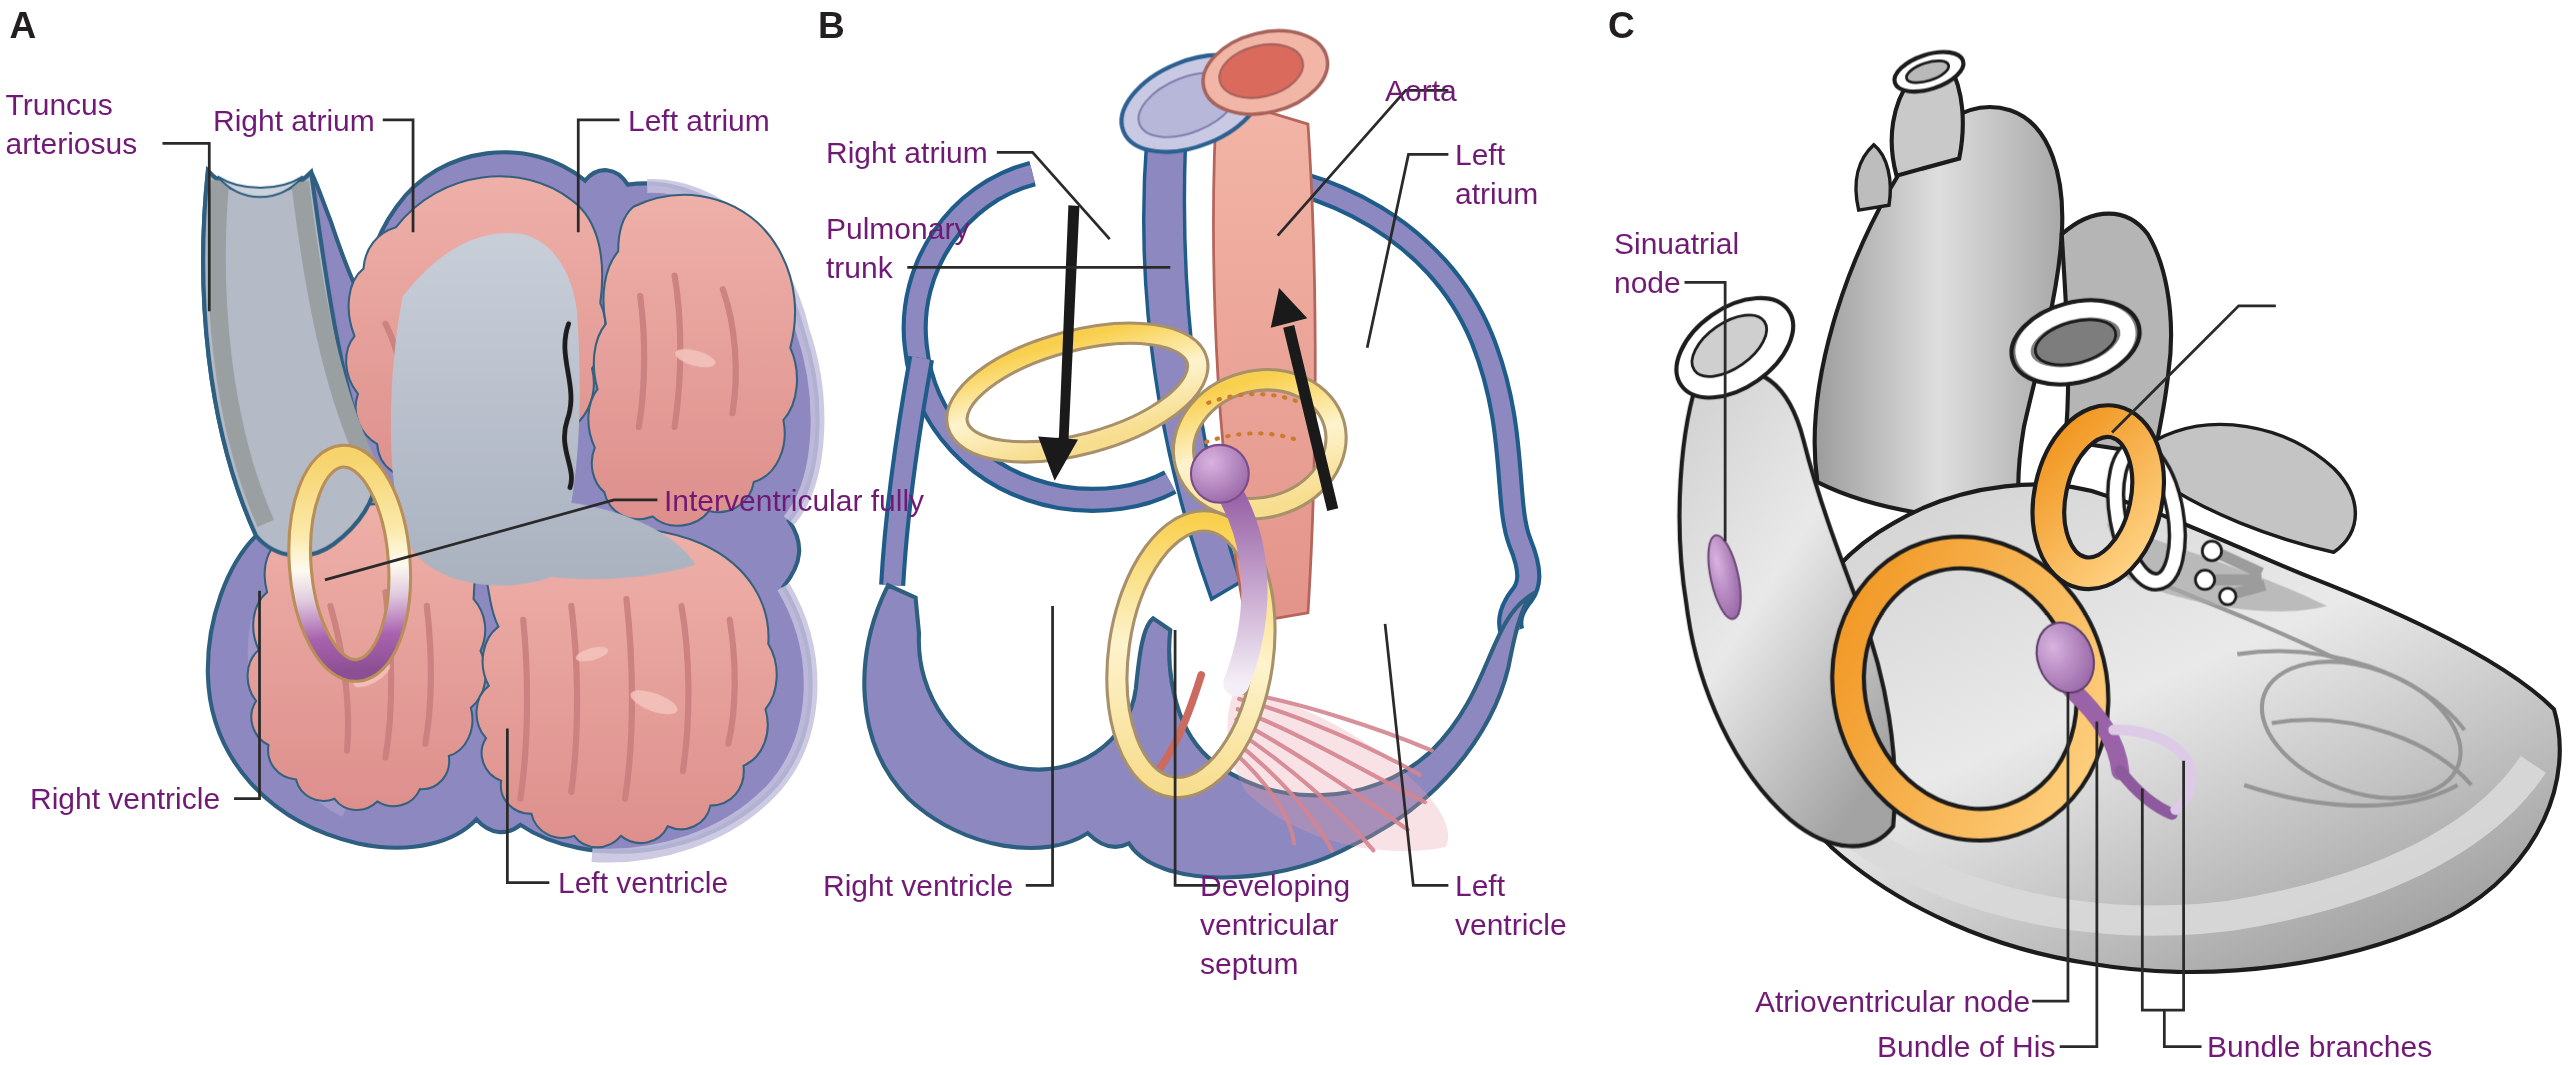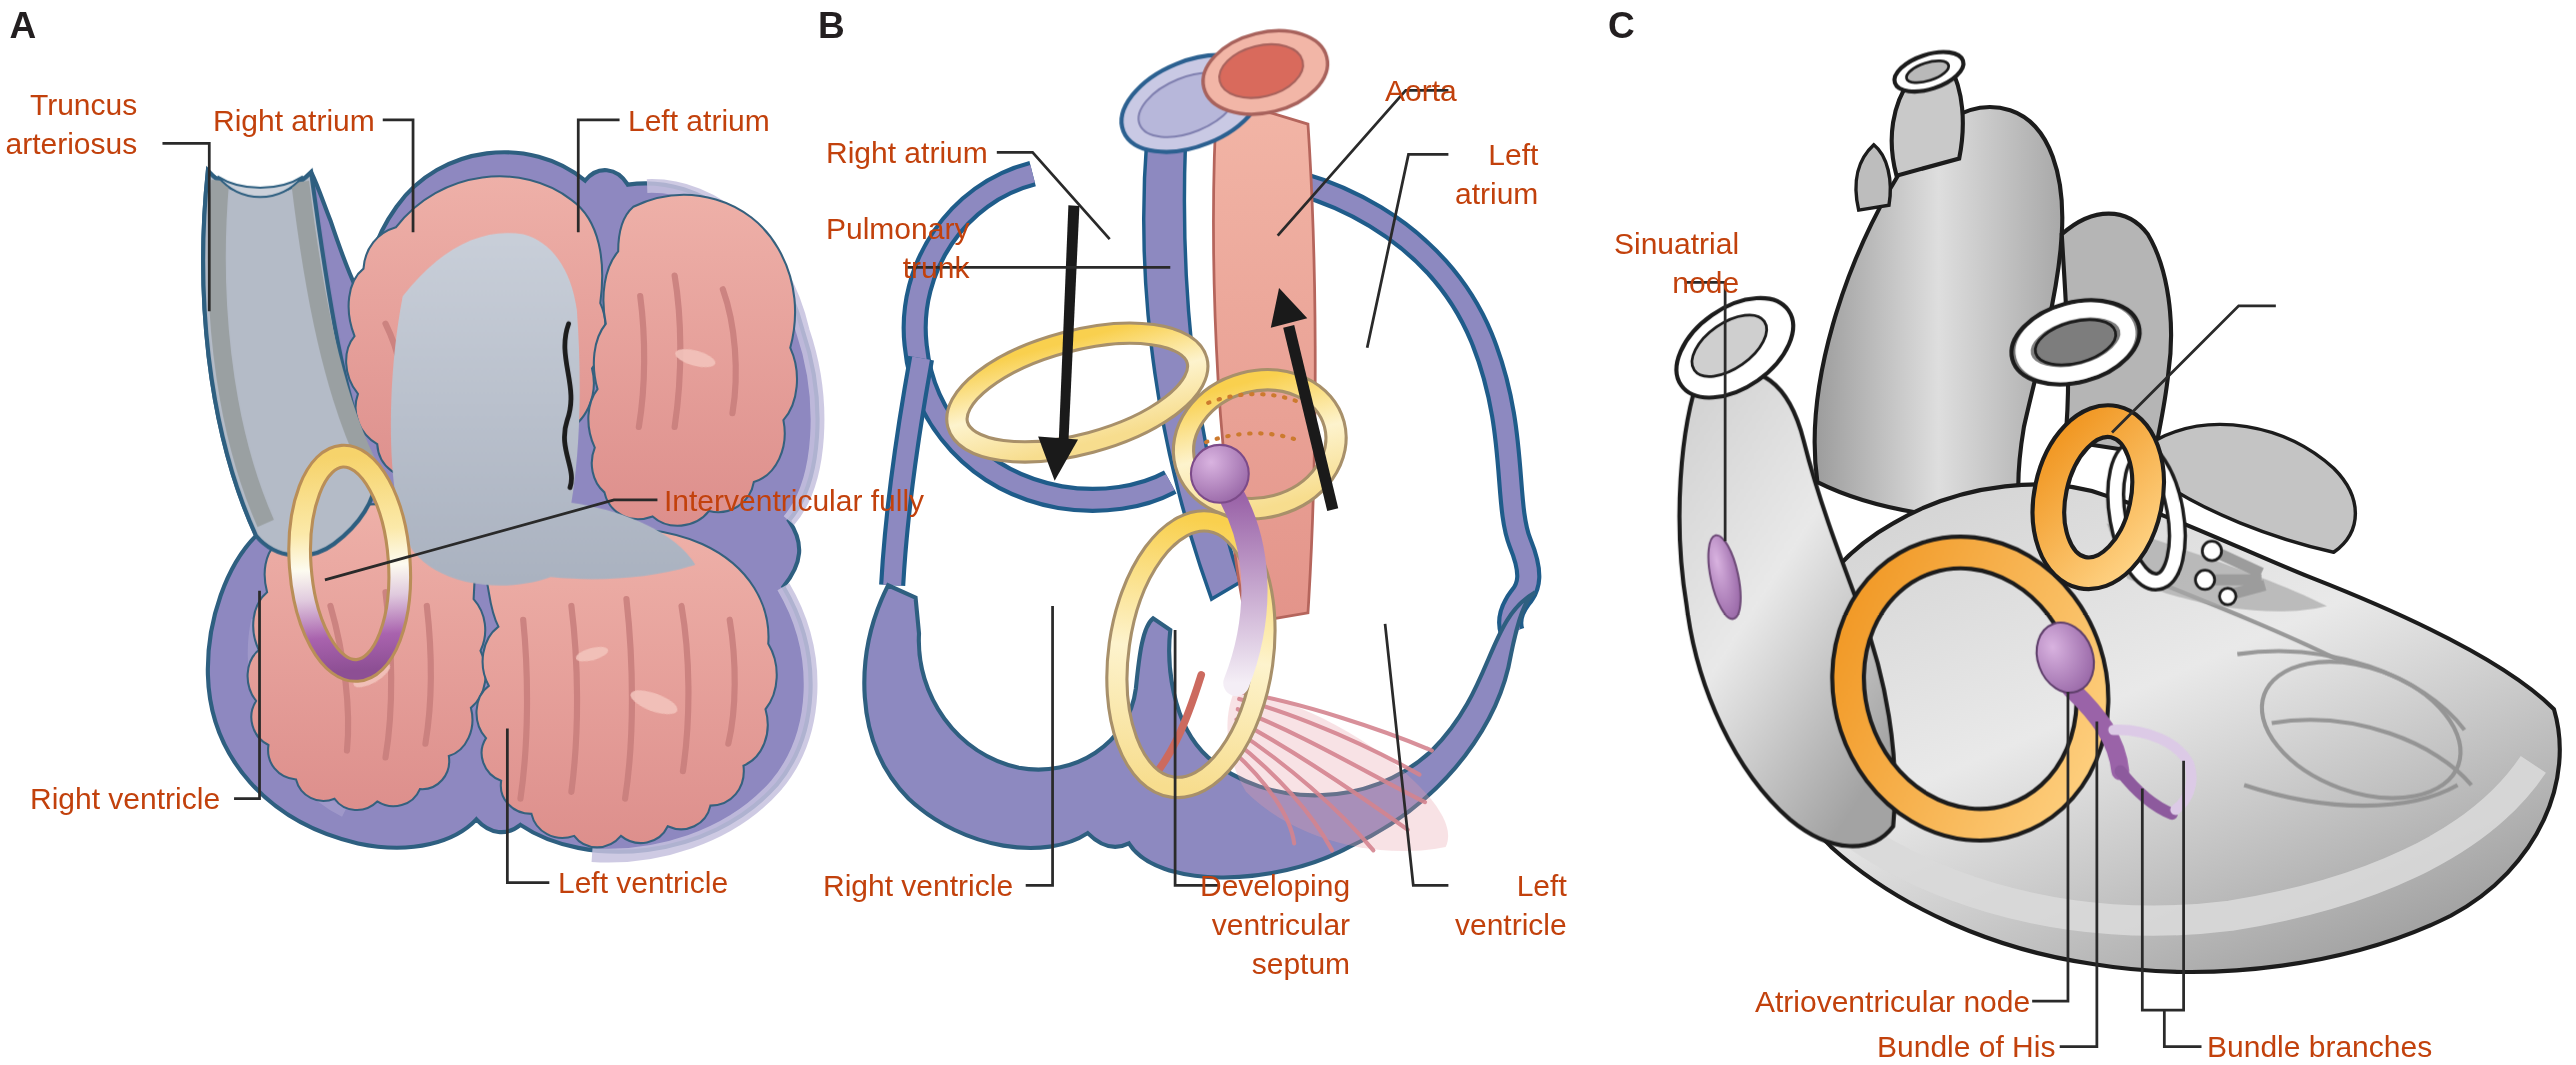--- a/index.html
+++ b/index.html
@@ -1,20 +1,20 @@
 <!DOCTYPE html>
 <html style="font-size:11px"><head>
 <meta charset="utf-8">
 <title>Figure</title>
 <style>
   html,body{margin:0;padding:0;background:#ffffff;}
   .fig{position:relative;width:2576px;height:1066px;background:#ffffff;overflow:hidden;
        font-family:"Liberation Sans", sans-serif;}
   .fig svg{position:absolute;left:0;top:0;}
-  .lbl{position:absolute;font-size:30px;line-height:39px;color:#c2410c;white-space:pre-line;text-align:right;}
+  .lbl{position:absolute;font-size:30px;line-height:39px;color:#701a75;white-space:pre-line;}
   .nowrap{white-space:nowrap;}
   .letter{position:absolute;font-size:37px;line-height:40px;font-weight:bold;color:#231f20;}
 </style>
 </head>
 <body>
 
 <div class="fig">
 
 <svg width="2576" height="1066" viewBox="0 0 3742 1548">
   <defs>

